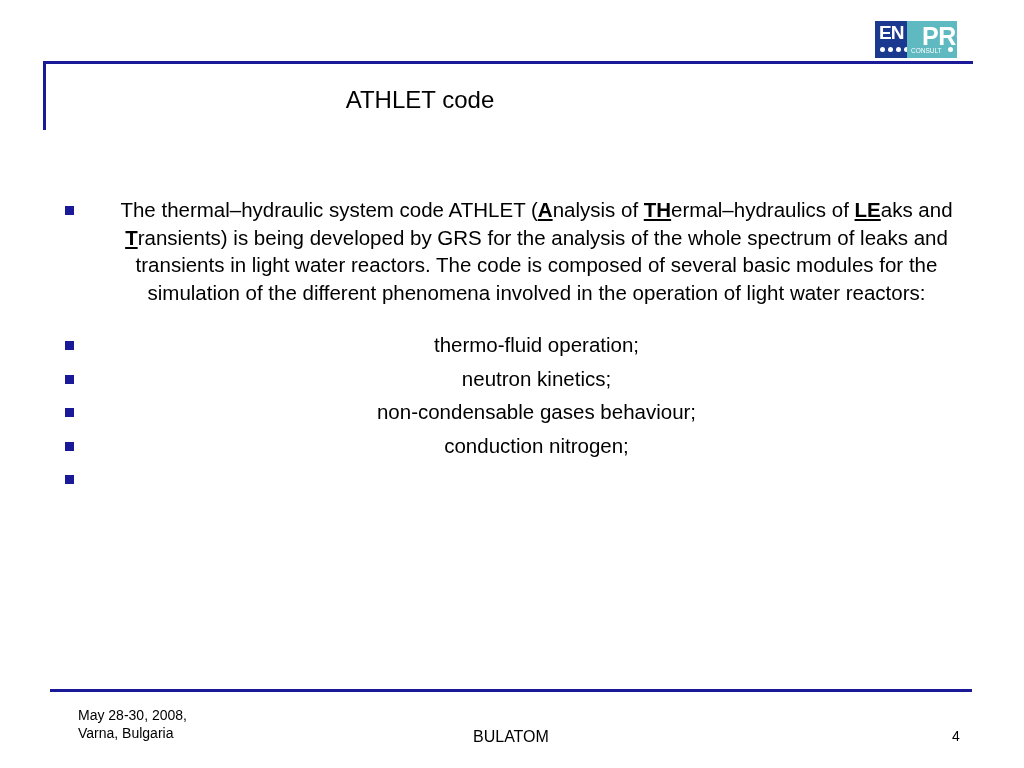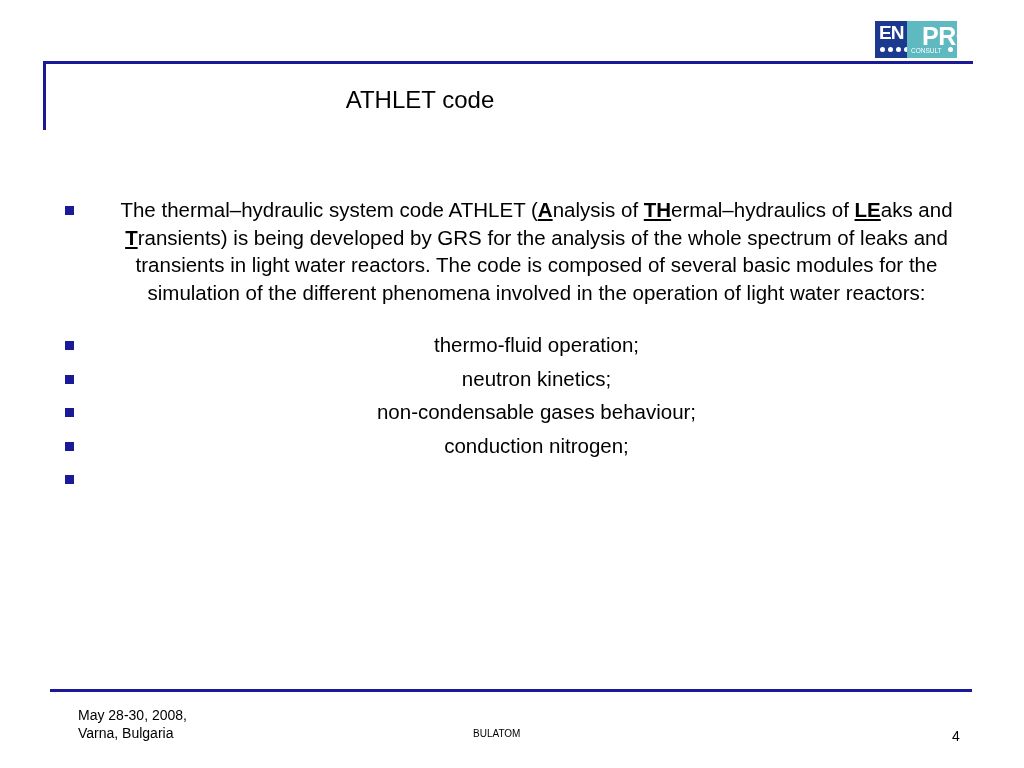--- a/index.html
+++ b/index.html
@@ -25,21 +25,21 @@
 
   .content { position:absolute; left:62px; top:196px; width:910px; font-size:20.5px; line-height:27.5px; }
   .bullet { position:relative; padding-left:39px;text-align:center; }
   .bullet-icon { position:absolute; left:3px; top:10px; width:9px; height:9px; background:#1a1a99; }
   .main-bullet { margin-bottom:22px; }
   .sub { line-height:33.5px; }
   .sub .bullet-icon { top:13px; }
   .u { font-weight:bold; text-decoration:underline; }
 
   .footer-left { position:absolute; left:62px; top:706px; font-size:14px; line-height:18px;margin-left:16px; }
-  .footer-center { position:absolute; left:473px; top:728px; font-size:10px; }
+  .footer-center { position:absolute; left:473px; top:728px; font-size:16px; }
   .footer-page { position:absolute; left:952px; top:728px; font-size:14px; }
 </style>
 </head>
 <body>
 
 <div class="top-line"></div>
 <div class="left-line"></div>
 
 <div class="logo">
   <div class="logo-en">

